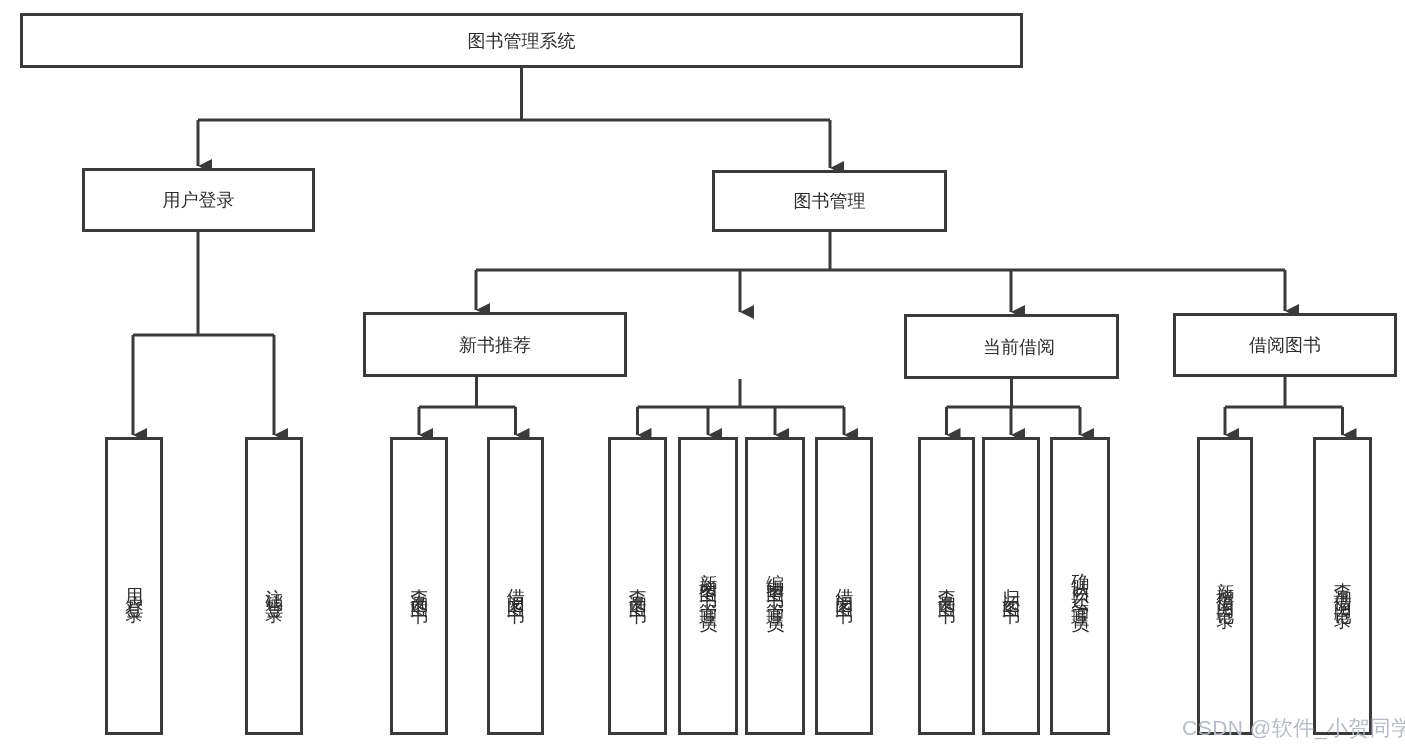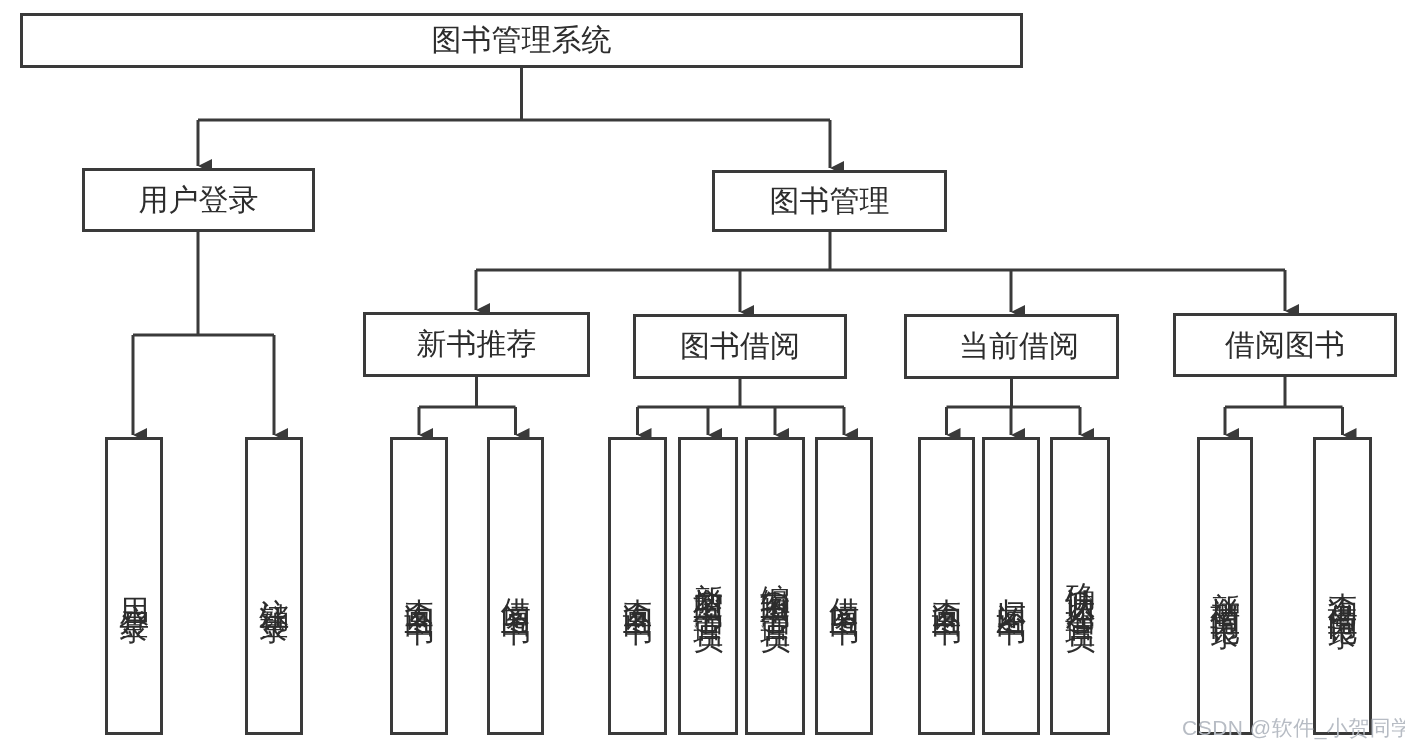--- a/index.html
+++ b/index.html
@@ -12,21 +12,21 @@
   }
   .wires{position:absolute;left:0;top:0;width:1405px;height:747px;}
   .wires path{stroke:#3a3a3a;stroke-width:3;fill:none;}
   .node{
     position:absolute;
     box-sizing:border-box;
     border:3px solid #3a3a3a;
     background:#ffffff;
     display:flex;align-items:center;justify-content:center;
     color:#2d2d2d;
-    font-size:30px;
+    font-size:18px;
     z-index:2;
   }
   .vtext{
     writing-mode:vertical-rl;
     text-orientation:mixed;
     letter-spacing:6px;
     line-height:1.15;
     white-space:nowrap;
   }
   .watermark{
@@ -83,22 +83,21 @@
     <path d="M1285 377 L1285 407 M1225 407 L1342.5 407"></path>
     <path d="M1225 407 L1225 435" marker-end="url(#arrow)"></path>
     <path d="M1342.5 407 L1342.5 435" marker-end="url(#arrow)"></path>
   </svg>
 
   <div class="node" style="left:20px;top:13px;width:1003px;height:55px;">图书管理系统</div>
 
   <div class="node" style="left:82px;top:168px;width:233px;height:64px;">用户登录</div>
   <div class="node" style="left:712px;top:170px;width:235px;height:62px;">图书管理</div>
 
-  <div class="node" style="left:363px;top:312px;width:227px;height:65px;">新书推荐</div>
-  <div class="node" style="left:633px;top:314px;width:214px;height:65px;">图书借阅</div>
+  <div class="node" style="left:363px;top:312px;width:264px;height:65px;">新书推荐</div>
   <div class="node" style="left:904px;top:314px;width:215px;height:65px;padding-left:15px;">当前借阅</div>
   <div class="node" style="left:1173px;top:313px;width:224px;height:64px;">借阅图书</div>
 
   <div class="node" style="left:105px;top:437px;width:58px;height:298px;">
     <span class="vtext">用户登录</span>
   </div>
   <div class="node" style="left:245px;top:437px;width:58px;height:298px;">
     <span class="vtext">注销登录</span>
   </div>
 

